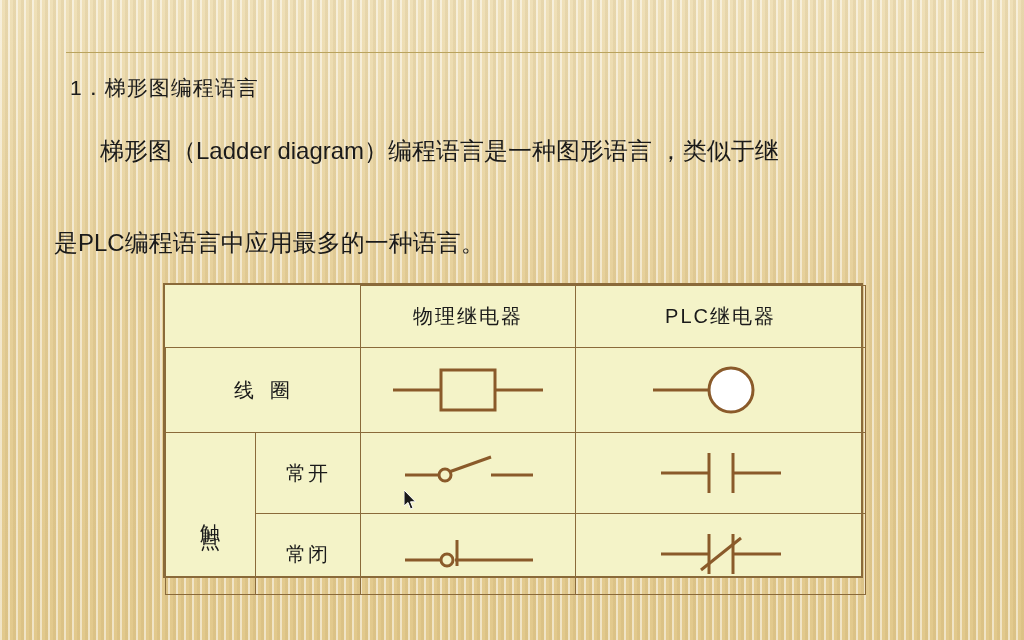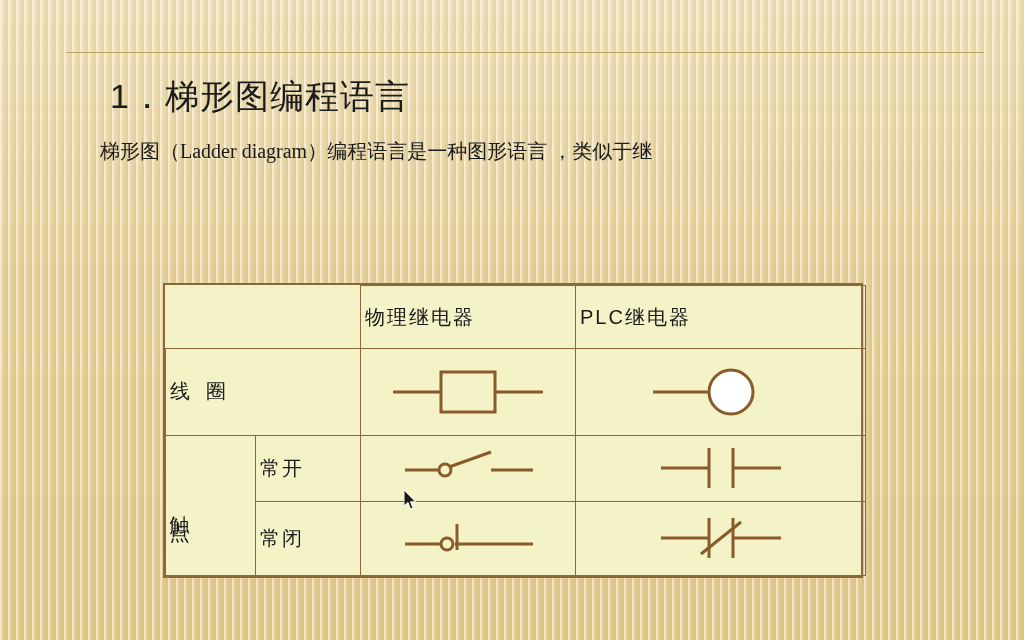--- a/index.html
+++ b/index.html
@@ -35,35 +35,33 @@
     left: 66px;
     right: 40px;
     top: 52px;
     height: 0;
     border-top: 1px solid #b9a35e;
   }
   .heading {
     position: absolute;
     left: 70px;
     top: 74px;
-    font-size: 34px;
+    font-size: 21px;
     color: #1b1b1b;
     letter-spacing: 1px;
     white-space: nowrap;
-    margin-left: 40px;
   }
   .para {
     position: absolute;
     left: 54px;
     top: 128px;
     width: 900px;
-    font-size: 20px;
+    font-size: 24px;
     line-height: 46px;
     color: #1a1a1a;
-    font-family: Liberation Serif, serif;
   }
   .para .indent {
     display: inline-block;
     width: 46px;
   }
   
   .symbol-table {
     position: absolute;
     left: 163px;
     top: 283px;
@@ -74,25 +72,25 @@
     box-sizing: border-box;
   }
   .tbl {
     width: 100%;
     height: 100%;
     border-collapse: collapse;
     table-layout: fixed;
   }
   .tbl td {
     border: 1px solid #8a6a3a;
-    text-align: left;
+    text-align: center;
     vertical-align: middle;
     font-size: 20px;
     color: #1a1a1a;
-    padding: 4px;
+    padding: 12px;
   }
   .tbl td.blank { border-top: none; border-left: none; }
   .col-label  { width: 90px; }
   .col-sub    { width: 105px; }
   .col-phys   { width: 215px; }
   .col-plc    { width: 290px; }
   .row-head { height: 62px; }
   .row-coil { height: 85px; font-family: Liberation Mono, monospace; }
   .row-no   { height: 56px; }
   .row-nc   { height: 73px; }
@@ -119,20 +117,21 @@
 
 <div class="slide">
 
   <div class="top-rule"></div>
 
   <div class="heading">1．梯形图编程语言</div>
 
   <div class="para">
     <span class="indent"></span><span>梯形图（Ladder diagram）编程语言是一种图形语言 ，类似于继</span><br>
     <br>
+    <span>是PLC编程语言中应用最多的一种语言。</span>
   </div>
 
   <div class="symbol-table">
     <table class="tbl">
       <colgroup>
         <col class="col-label">
         <col class="col-sub">
         <col class="col-phys">
         <col class="col-plc">
       </colgroup>

